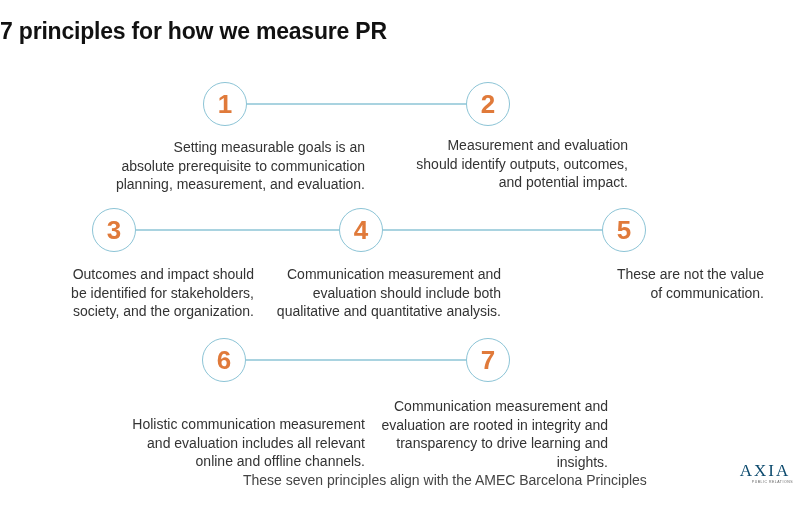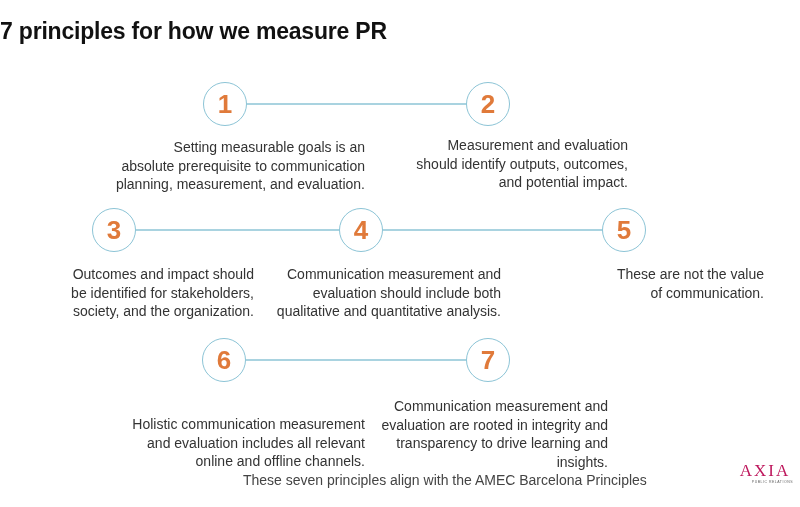--- a/index.html
+++ b/index.html
@@ -3,21 +3,21 @@
 <meta charset="utf-8">
 <style>
   html, body { margin: 0; padding: 0; }
   body { width: 800px; height: 507px; background: #ffffff; position: relative; overflow: hidden; font-family: "Liberation Sans", sans-serif; }
   .title { position: absolute; top: 18px; left: 0; width: 740px; font-size: 23px; font-weight: bold; color: #111111; letter-spacing: -0.2px; }
   .line { position: absolute; height: 2px; background: #a9d3e0; }
   .circle { position: absolute; width: 44px; height: 44px; border: 1.5px solid #8cc4d6; border-radius: 50%; background: #ffffff; box-sizing: border-box; display: flex; align-items: center; justify-content: center; font-size: 26px; font-weight: bold; color: #e07a3a; }
   .desc { position: absolute; width: 280px; text-align: right; font-size: 14px; line-height: 18.5px; color: #333333; white-space: pre-line; }
   .footer { position: absolute; top: 472px; left: 243px; font-size: 14px; color: #444444; }
   .logo { position: absolute; top: 462px; left: 735px; width: 60px; text-align: center; }
-  .logo-main { font-family: "Liberation Serif", serif; font-size: 17px; letter-spacing: 2px; color: #be185d; line-height: 18px; }
+  .logo-main { font-family: "Liberation Serif", serif; font-size: 17px; letter-spacing: 2px; color: #0c4a6e; line-height: 18px; }
   .logo-sub { font-size: 3.5px; letter-spacing: 0.5px; color: #666666; text-align: right; margin-right: 2px; }
 </style>
 </head>
 <body>
 
 <div class="title">7 principles for how we measure PR</div>
 
 <div class="line" style="left:247px; top:103px; width:220px;"></div>
 <div class="line" style="left:136px; top:229px; width:205px;"></div>
 <div class="line" style="left:383px; top:229px; width:220px;"></div>

